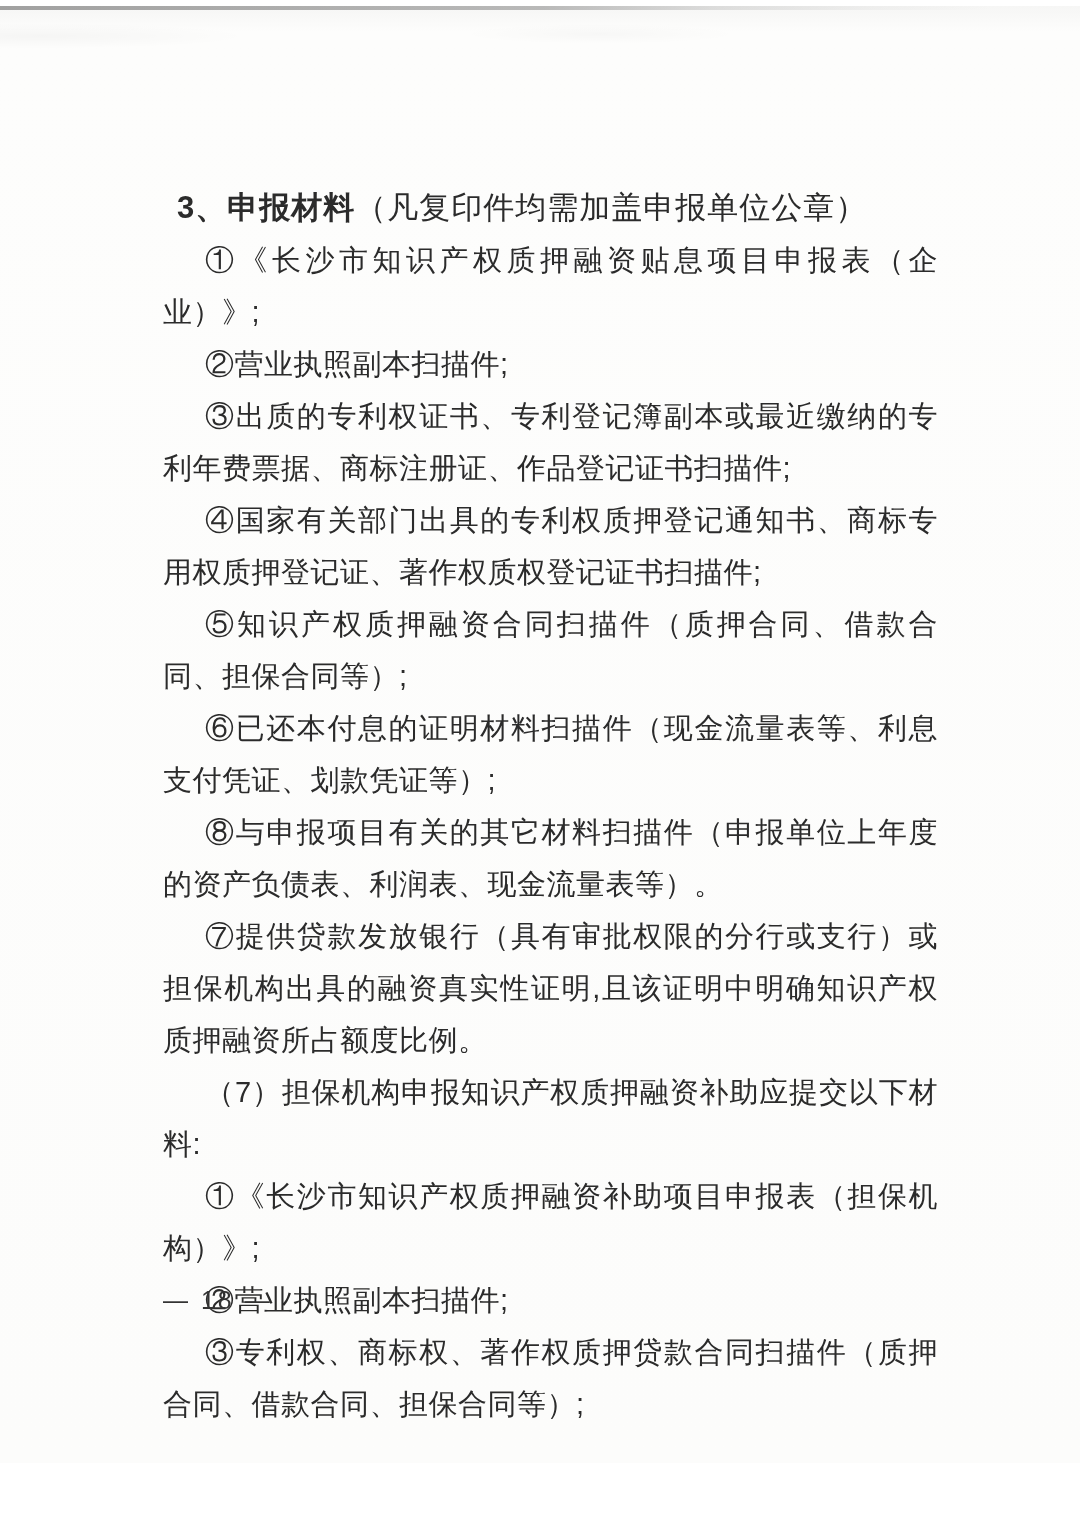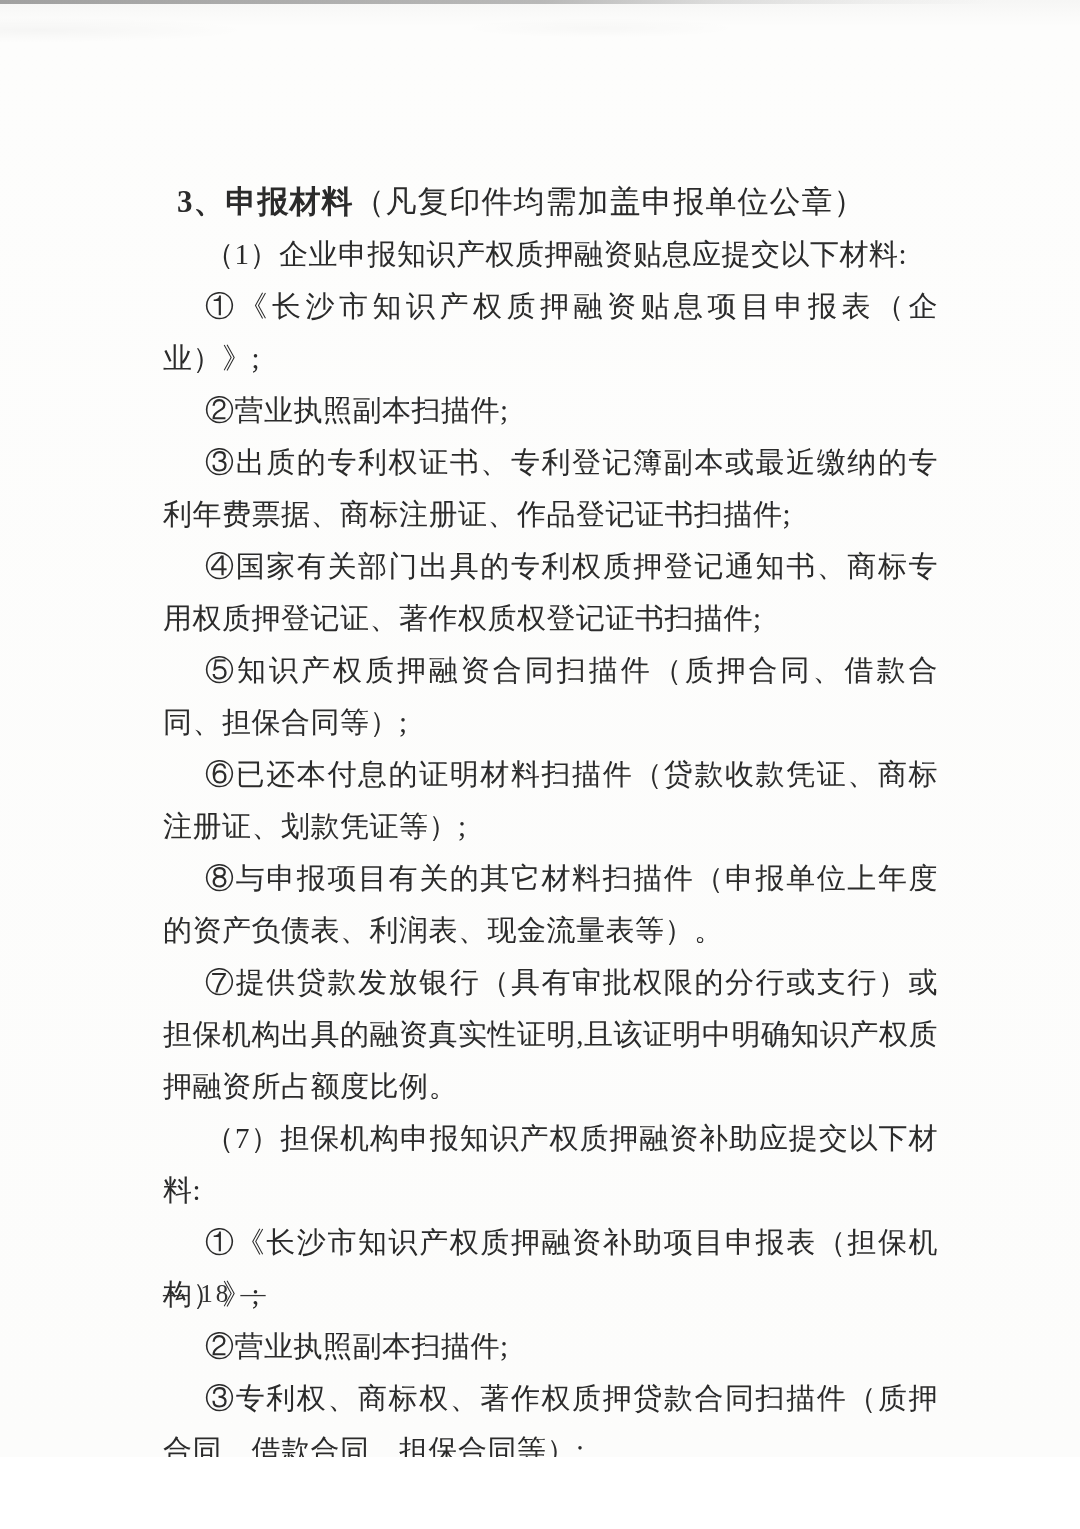--- a/index.html
+++ b/index.html
@@ -4,27 +4,27 @@
 <style>
   html, body {
     margin: 0;
     padding: 0;
     background: #ffffff;
   }
   .page {
     position: relative;
     width: 1080px;
     height: 1457px;
-    margin: 0 auto;
+    margin: 6px auto;
     background:
       radial-gradient(ellipse 300px 18px at 40px 30px, rgba(0,0,0,0.03), rgba(0,0,0,0) 70%),
       radial-gradient(ellipse 200px 14px at 600px 28px, rgba(0,0,0,0.025), rgba(0,0,0,0) 70%),
       linear-gradient(180deg, #f6f6f5 0px, #fdfdfc 26px, #fcfcfb 100%);
     overflow: hidden;
-    font-family: Liberation Serif, serif;
+    font-family: Liberation Sans, sans-serif;
     color: #2b2b2b;
   }
   .scan-top-line {
     position: absolute;
     top: 0;
     left: 0;
     width: 990px;
     height: 4px;
     background: linear-gradient(90deg,
       rgba(90,90,90,0.55) 0%,
@@ -80,27 +80,26 @@
 
 <div class="page">
 
   <div class="scan-top-line"></div>
 
   <div class="content">
     <h3 class="doc-title">
       <span class="t-num">3、</span><span class="t-main">申报材料</span><span class="t-note">（凡复印件均需加盖申报单位公章）</span>
     </h3>
     <div id="paragraphs">
-        <p class="para">（1）企业申报知识产权质押融资贴息应提交以下材料:</p>
         <p class="para">①《长沙市知识产权质押融资贴息项目申报表（企业）》;</p>
         <p class="para">②营业执照副本扫描件;</p>
         <p class="para">③出质的专利权证书、专利登记簿副本或最近缴纳的专利年费票据、商标注册证、作品登记证书扫描件;</p>
         <p class="para">④国家有关部门出具的专利权质押登记通知书、商标专用权质押登记证、著作权质权登记证书扫描件;</p>
         <p class="para">⑤知识产权质押融资合同扫描件（质押合同、借款合同、担保合同等）;</p>
-        <p class="para">⑥已还本付息的证明材料扫描件（贷款收款凭证、商标注册证、划款凭证等）;</p>
+        <p class="para">⑥已还本付息的证明材料扫描件（现金流量表等、利息支付凭证、划款凭证等）;</p>
         <p class="para">⑧与申报项目有关的其它材料扫描件（申报单位上年度的资产负债表、利润表、现金流量表等）。</p>
         <p class="para">⑦提供贷款发放银行（具有审批权限的分行或支行）或担保机构出具的融资真实性证明,且该证明中明确知识产权质押融资所占额度比例。</p>
         <p class="para">（7）担保机构申报知识产权质押融资补助应提交以下材料:</p>
         <p class="para">①《长沙市知识产权质押融资补助项目申报表（担保机构）》;</p>
         <p class="para">②营业执照副本扫描件;</p>
         <p class="para">③专利权、商标权、著作权质押贷款合同扫描件（质押合同、借款合同、担保合同等）;</p>
       </div>
   </div>
 
   <div class="page-number">— 18 —</div>

